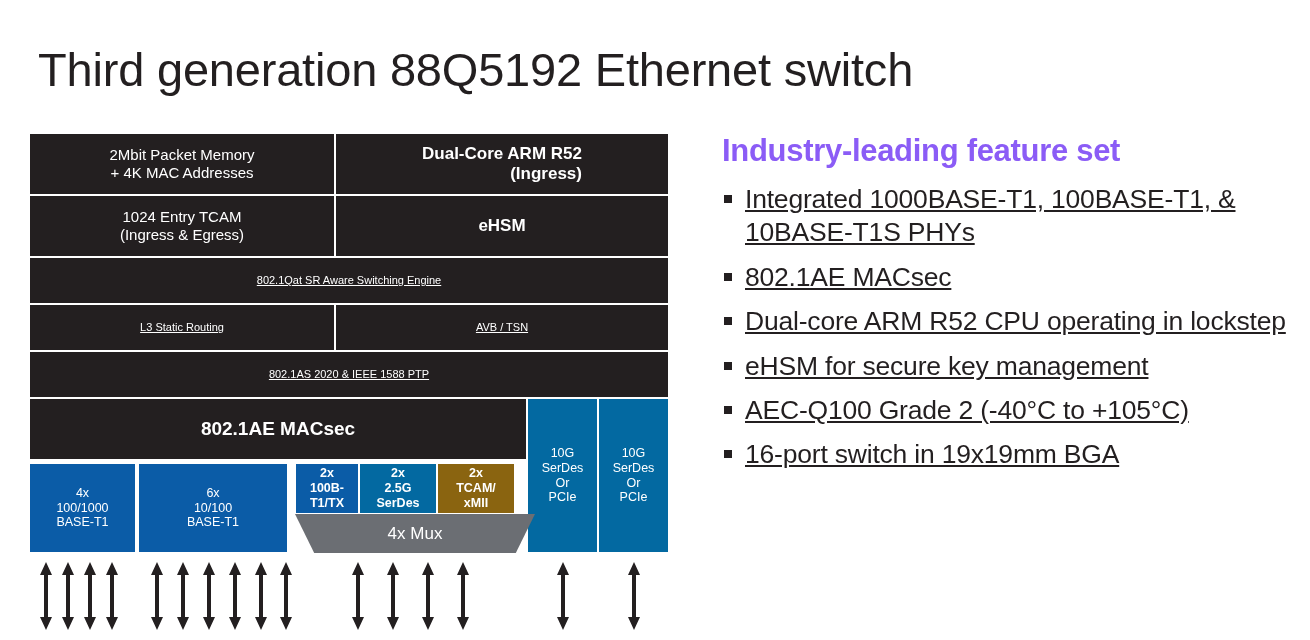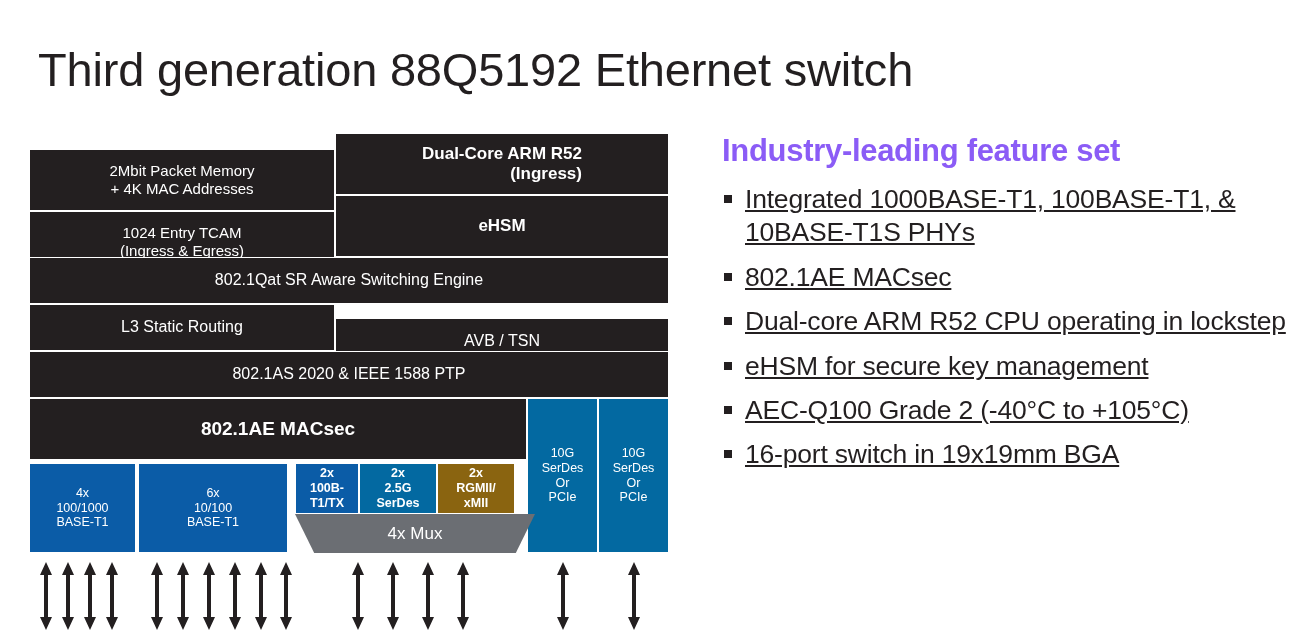--- a/index.html
+++ b/index.html
@@ -48,21 +48,21 @@
     color: #ffffff;
     line-height: 1.18;
   }
   .dark   { background: #231f20; }
   .blue   { background: #0b5ca7; }
   .teal   { background: #0369a1; }
   .brown  { background: #8a6410; }
 
   .r-norm { font-weight: 400; font-size: 15px; }
   .r-bold { font-weight: 700; font-size: 17px; text-align: right; }
-  .r-mid  { font-weight: 400; font-size: 16px; }
+  .r-mid  { font-weight: 400; font-size: 11px; text-decoration: underline; }
   .sm     { font-weight: 700; font-size: 12.5px; }
   .sm2    { font-weight: 400; font-size: 12.5px; }
 
   
   #mux {
     position: absolute;
     left: 266px;
     top: 381px;
     width: 240px;
     height: 39px;
@@ -124,51 +124,51 @@
     text-decoration: underline;
   }
 </style>
 </head>
 <body>
 
 <div id="slide-title">Third generation 88Q5192 Ethernet switch</div>
 
 <div id="diagram">
 
-  <div class="blk dark r-norm" style="left:0px; top:16px; width:306px; height:62px;">
+  <div class="blk dark r-norm" style="left:0px; top:0px; width:306px; height:62px;">
     <span>
       <span>2Mbit Packet Memory</span><br>
       <span>+ 4K MAC Addresses</span>
     </span>
   </div>
   <div class="blk dark r-bold" style="left:306px; top:0px; width:334px; height:62px;">
     <span>
       <span>Dual-Core ARM R52</span><br>
       <span>(Ingress)</span>
     </span>
   </div>
 
-  <div class="blk dark r-norm" style="left:0px; top:62px; width:306px; height:62px;margin-top:16px;">
+  <div class="blk dark r-norm" style="left:0px; top:62px; width:306px; height:62px;">
     <span>
       <span>1024 Entry TCAM</span><br>
       <span>(Ingress &amp; Egress)</span>
     </span>
   </div>
   <div class="blk dark r-bold" style="left:306px; top:62px; width:334px; height:62px;">
     <span>eHSM</span>
   </div>
 
   <div class="blk dark r-mid" style="left:0px; top:124px; width:640px; height:47px;">
     <span>802.1Qat SR Aware Switching Engine</span>
   </div>
 
   <div class="blk dark r-mid" style="left:0px; top:171px; width:306px; height:47px;">
     <span>L3 Static Routing</span>
   </div>
-  <div class="blk dark r-mid" style="left:306px; top:171px; width:334px; height:47px;margin-top:14px;">
+  <div class="blk dark r-mid" style="left:306px; top:171px; width:334px; height:47px;">
     <span>AVB / TSN</span>
   </div>
 
   <div class="blk dark r-mid" style="left:0px; top:218px; width:640px; height:47px;">
     <span>802.1AS 2020 &amp; IEEE 1588 PTP</span>
   </div>
 
   <div class="blk dark" style="left:0px; top:265px; width:498px; height:62px; font-size:19px; font-weight:700;">
     <span>802.1AE MACsec</span>
   </div>
@@ -215,21 +215,21 @@
   <div class="blk teal sm" style="left:330px; top:330px; width:78px; height:51px;">
     <span>
       <span>2x</span><br>
       <span>2.5G</span><br>
       <span>SerDes</span>
     </span>
   </div>
   <div class="blk brown sm" style="left:408px; top:330px; width:78px; height:51px;">
     <span>
       <span>2x</span><br>
-      <span>RGMII/</span><br>
+      <span>TCAM/</span><br>
       <span>xMII</span>
     </span>
   </div>
 
   <div id="mux">
     <span>4x Mux</span>
   </div>
 </div>
 
 <div id="arrows">

